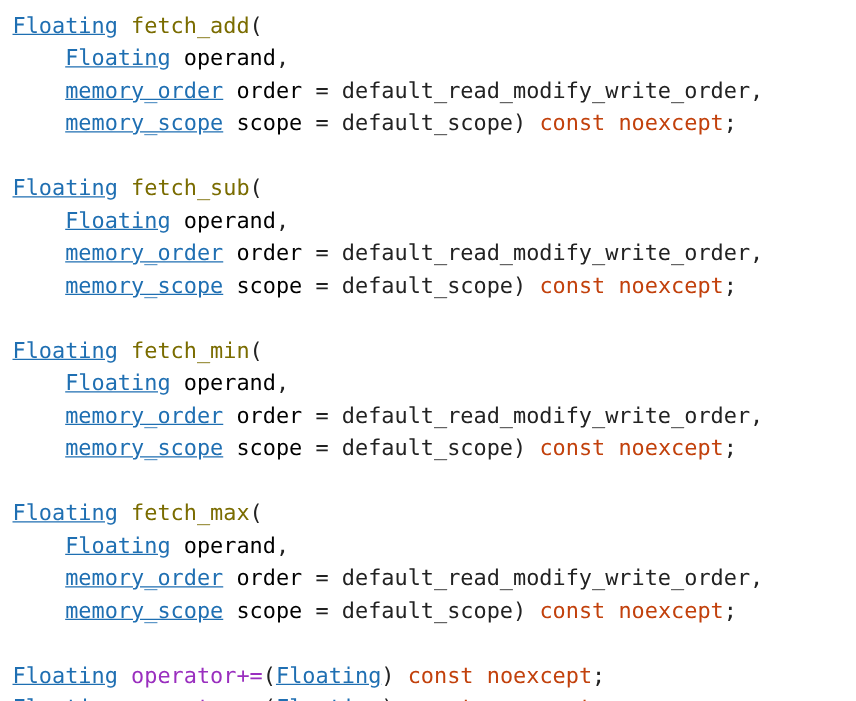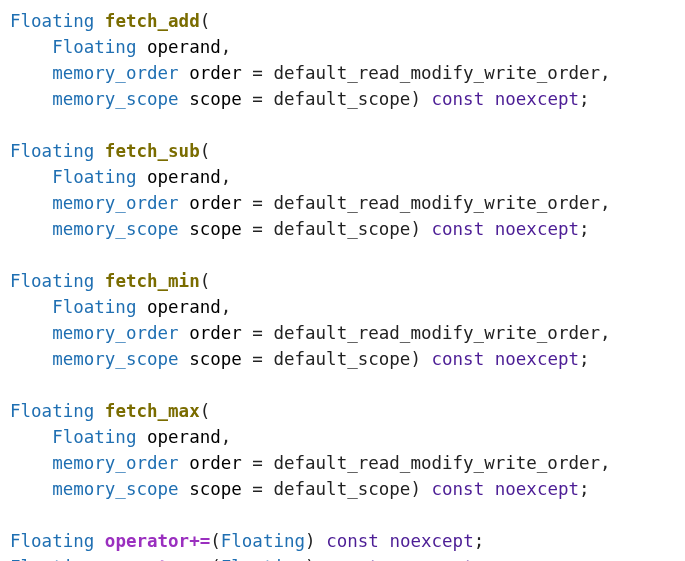--- a/index.html
+++ b/index.html
@@ -14,25 +14,25 @@
   }
   pre.code {
     margin: 0;
     padding: 8px 10px;
     font-family: Consolas, "DejaVu Sans Mono", "Menlo", monospace;
     font-size: 17.5px;
     line-height: 26px;
     white-space: pre;
     color: #1a1a1a;
   }
-  .t  { color: #1f6fb2; }   
-  .fn { color: #7a6c00; font-weight: bold; }   
+  .t  { color: #1f6fb2; text-decoration: underline; }   
+  .fn { color: #7a6c00; }   
   .pr { color: #000000; }   
-  .kw { color: #4c1d95; }   
-  .op { color: #9a2fbf; font-weight: bold; }   
+  .kw { color: #c2410c; }   
+  .op { color: #9a2fbf; }   
   .p  { color: #222; }      
 </style>
 </head>
 <body>
 
 <pre class="code"><span><span class="t">Floating</span><span class="p"> </span><span class="fn">fetch_add</span><span class="p">(</span>
 <span class="p">    </span><span class="t">Floating</span><span class="p"> </span><span class="pr">operand</span><span class="p">,</span>
 <span class="p">    </span><span class="t">memory_order</span><span class="p"> </span><span class="pr">order</span><span class="p"> = </span><span class="p">default_read_modify_write_order</span><span class="p">,</span>
 <span class="p">    </span><span class="t">memory_scope</span><span class="p"> </span><span class="pr">scope</span><span class="p"> = </span><span class="p">default_scope</span><span class="p">)</span><span class="p"> </span><span class="kw">const</span><span class="p"> </span><span class="kw">noexcept</span><span class="p">;</span></span>
 

